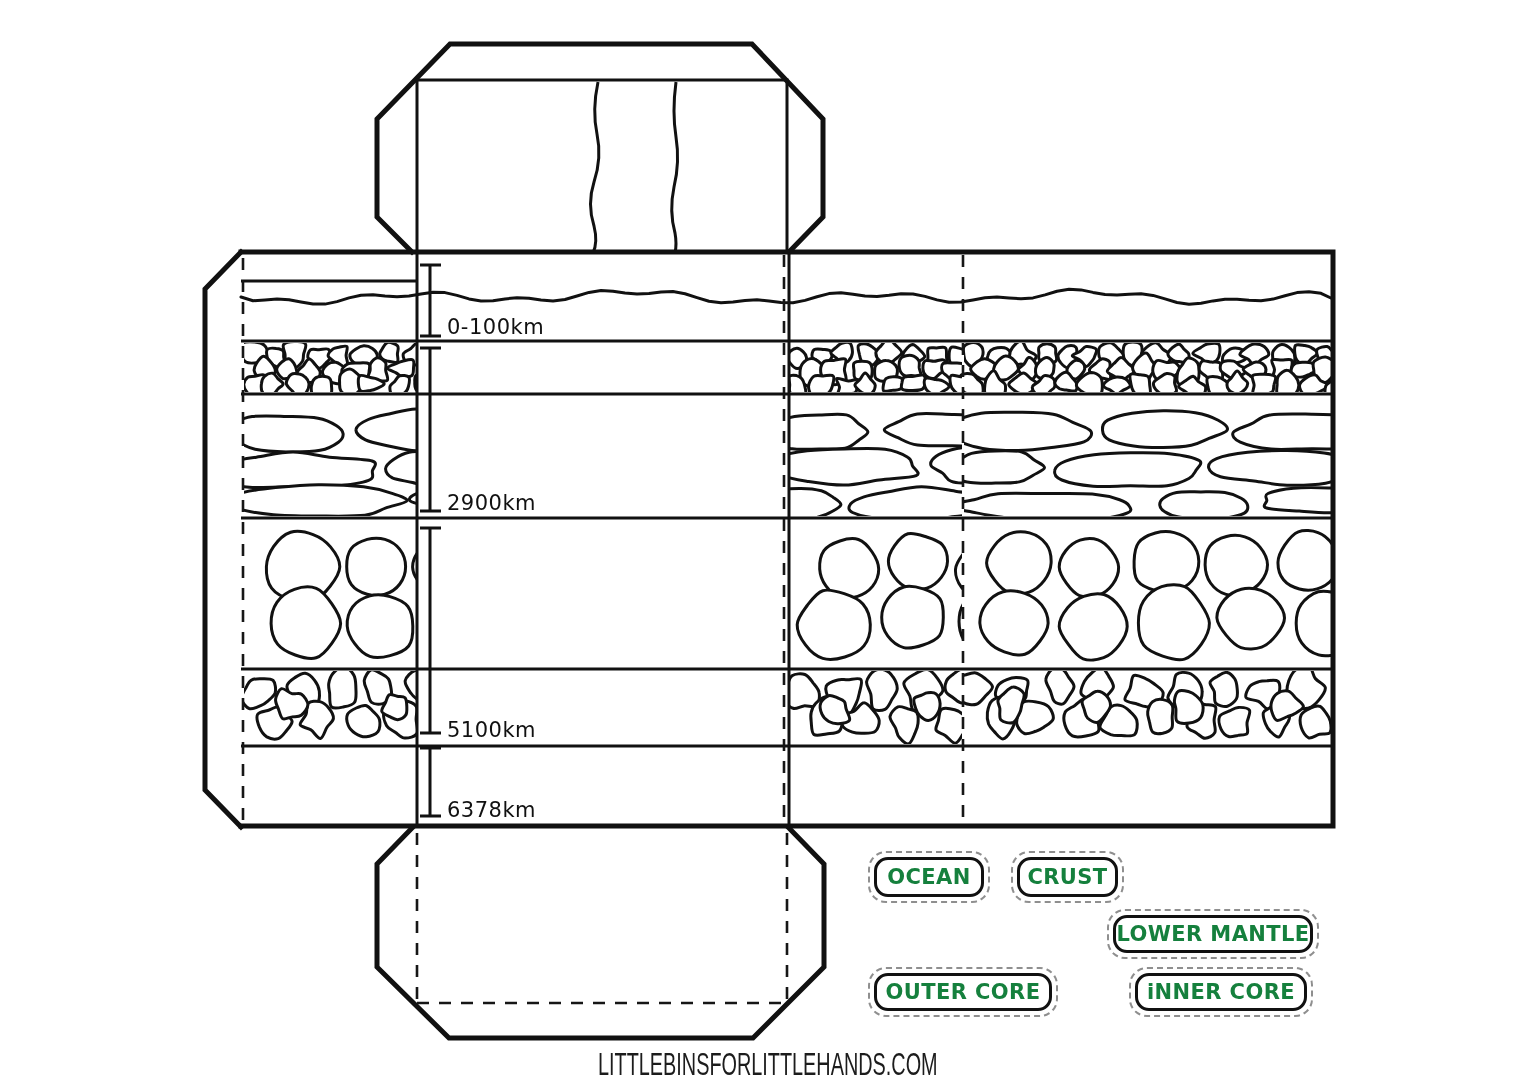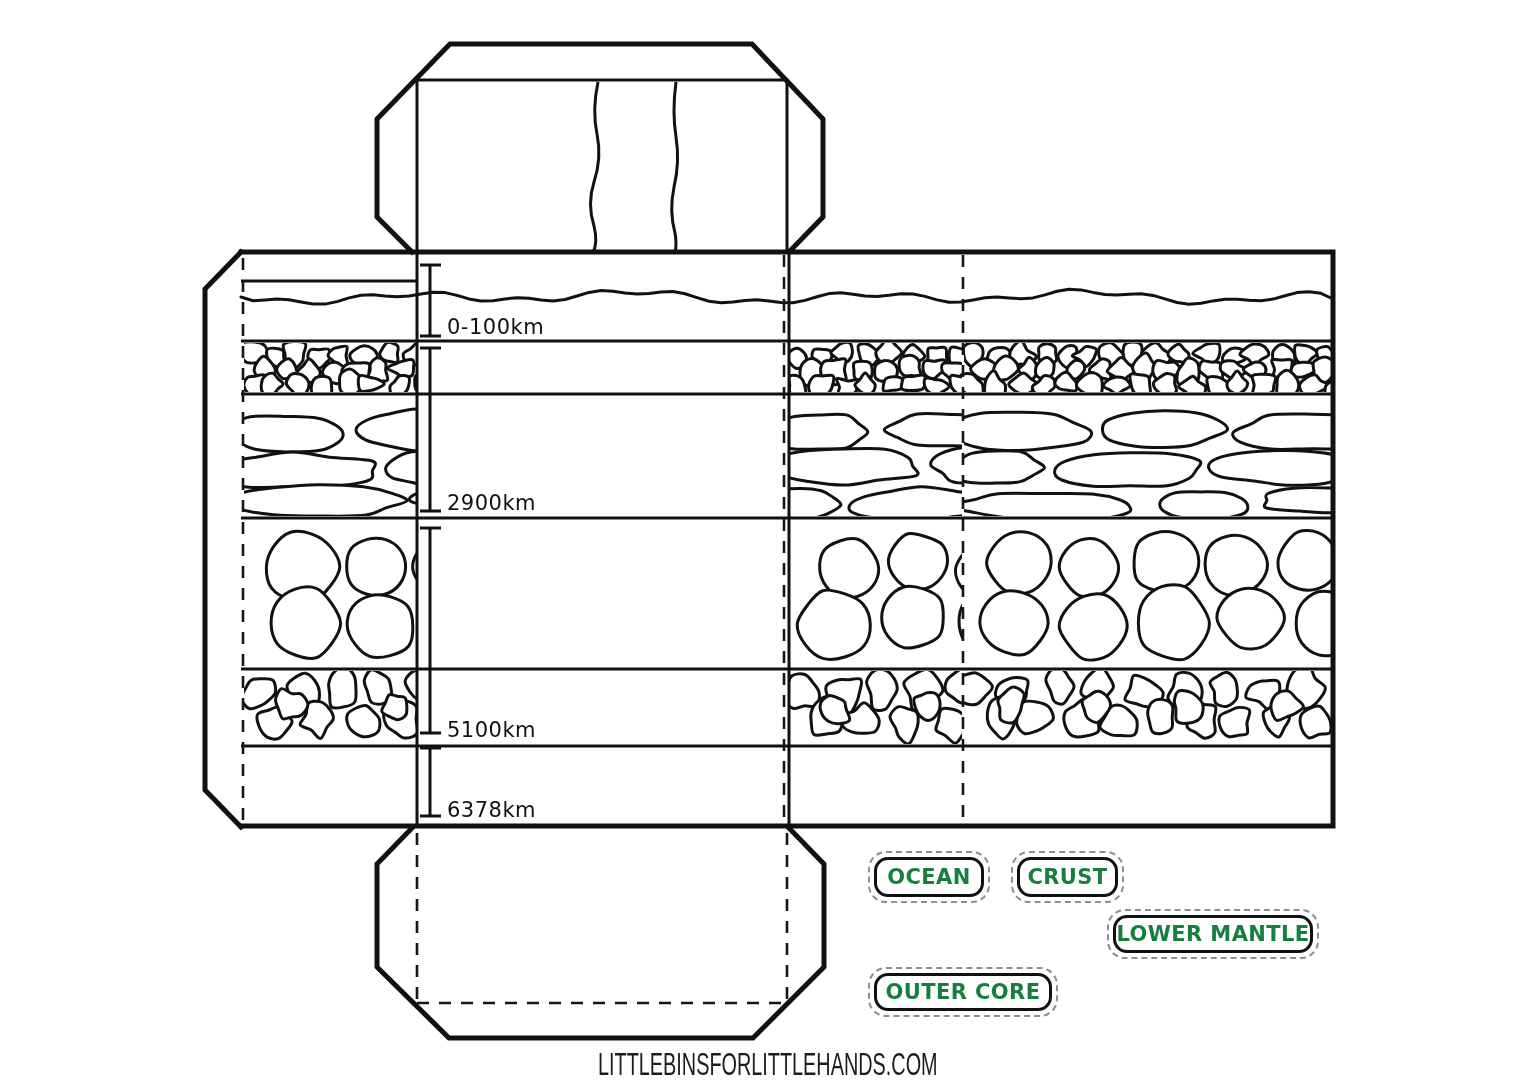--- a/index.html
+++ b/index.html
@@ -327,17 +327,20 @@
   </div>
   <div class="pill-wrap p2">
     <div class="pill">CRUST</div>
   </div>
   <div class="pill-wrap p5">
     <div class="pill">LOWER MANTLE</div>
   </div>
   <div class="pill-wrap p6">
     <div class="pill">OUTER CORE</div>
   </div>
+  <div class="pill-wrap p7">
+    <div class="pill">iNNER CORE</div>
+  </div>
 
   <div class="footer">
     <span>LITTLEBINSFORLITTLEHANDS.COM</span>
   </div>
 </div>
 
 </body></html>

